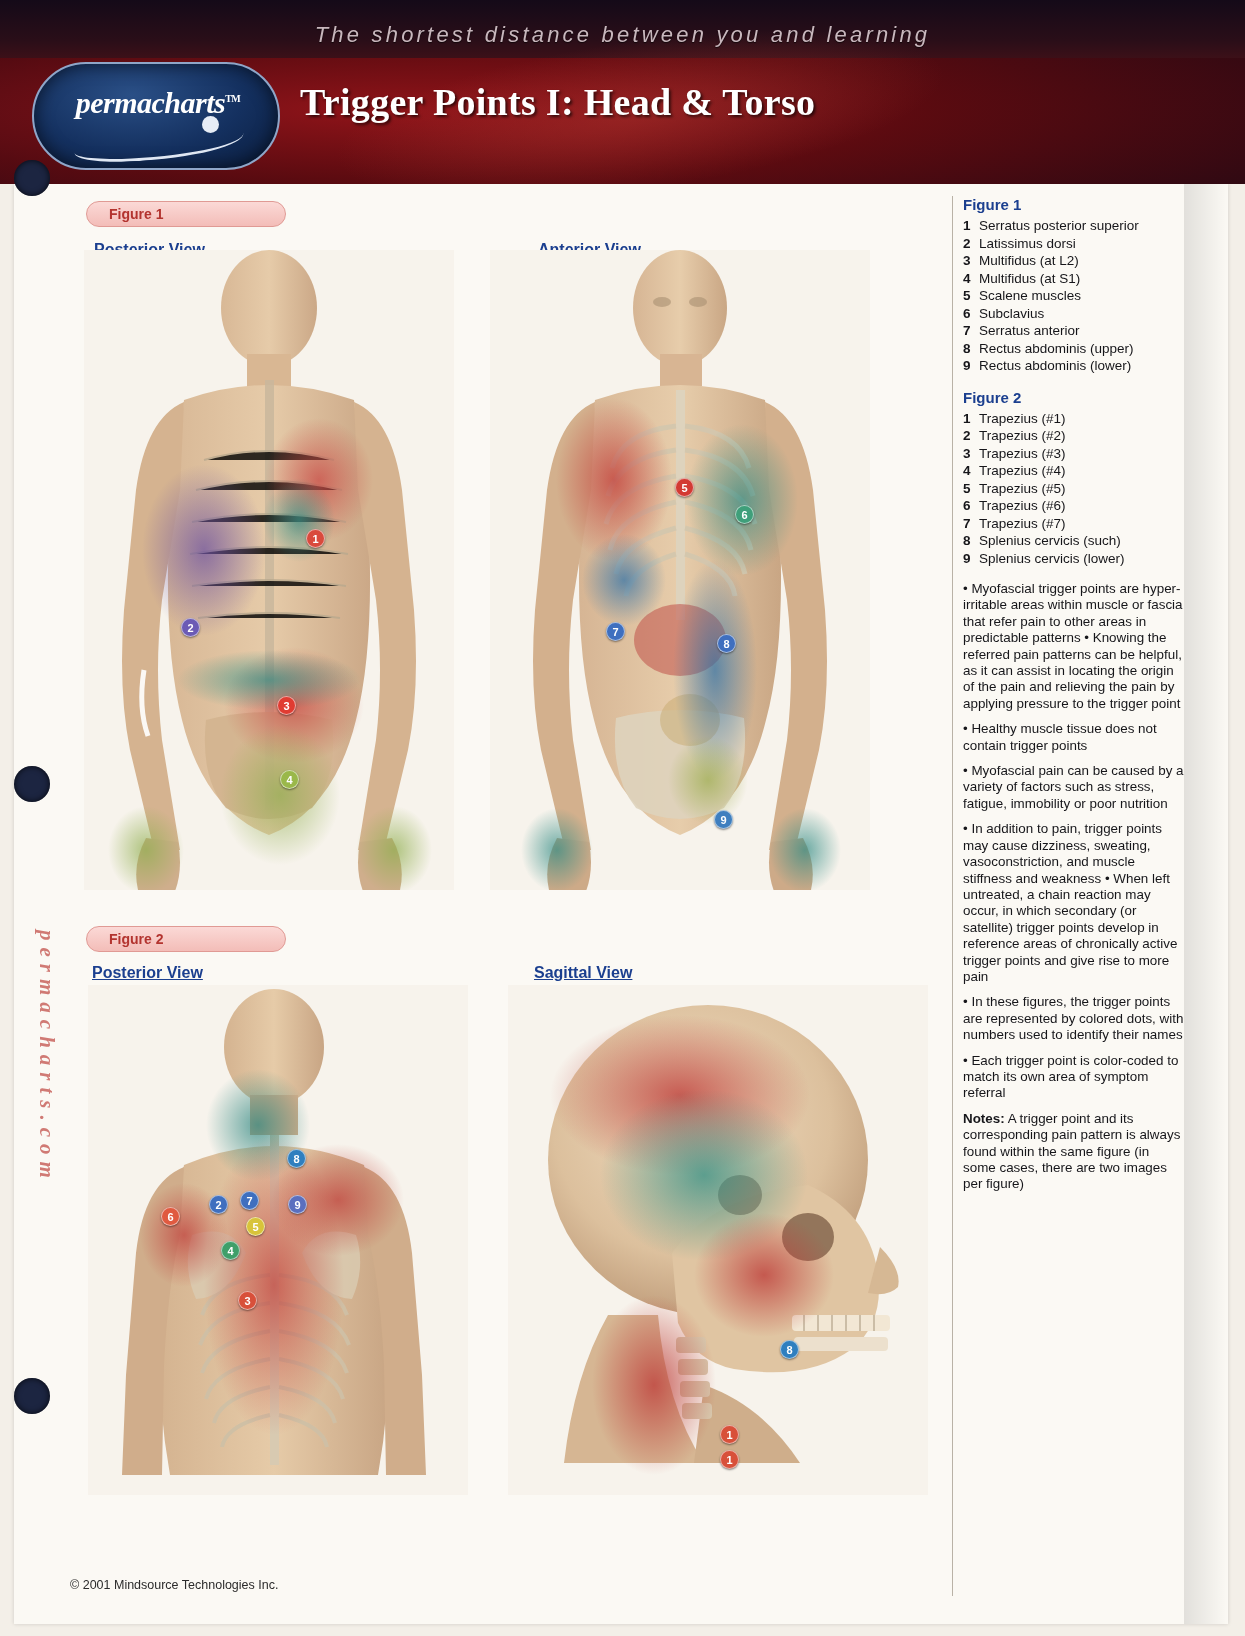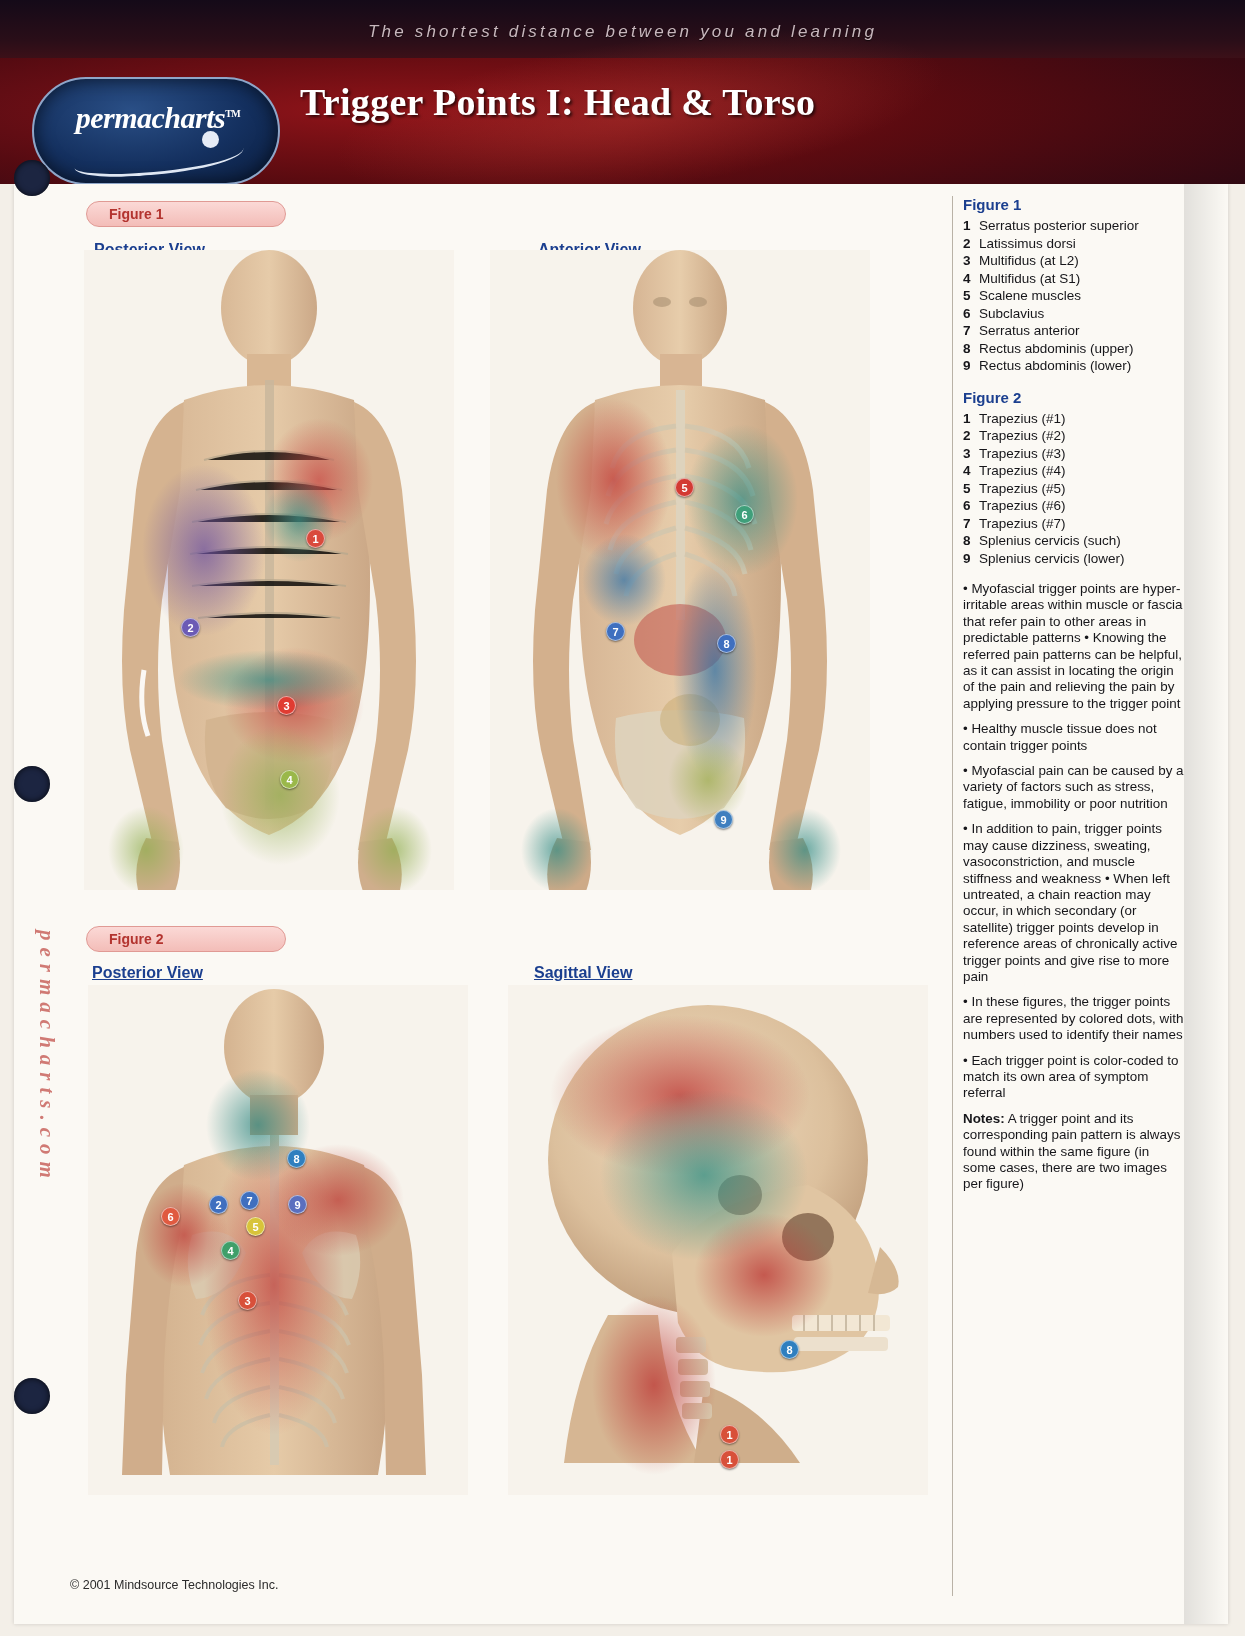--- a/index.html
+++ b/index.html
@@ -35,39 +35,38 @@
     content:"";position:absolute;left:0;top:0;width:1245px;height:58px;
     background:linear-gradient(180deg,#140a18 0%, #2a0e18 70%, #3c1018 100%);
   }
   .header-ghost {
     position:absolute;left:330px;top:40px;width:620px;height:150px;
     background:radial-gradient(ellipse at 50% 50%, rgba(200,70,60,.35), rgba(120,20,25,0) 70%);
     transform:rotate(-8deg);
   }
   .tagline {
     position:absolute; left:0; top:22px; width:1245px; text-align:center;
-    color:#c8b7bd; font-size:17px; letter-spacing:3.2px; font-style:italic;
+    color:#c8b7bd; font-size:22px; letter-spacing:3.2px; font-style:italic;
     font-family:"Liberation Sans", sans-serif;
     text-shadow:0 1px 1px rgba(0,0,0,.6);
   }
   .title {
     position:absolute; left:300px; top:80px; width:880px;
     color:#ffffff; font-size:38px; font-weight:bold;
     font-family:"Liberation Serif", serif;
     letter-spacing:.3px;
     text-shadow:2px 2px 3px rgba(0,0,0,.65);
   }
   
   .logo {
     position:absolute; left:32px; top:62px; width:248px; height:108px;
     border-radius:54px/54px;
     background:radial-gradient(ellipse at 40% 30%, #2a4f86 0%, #14305f 55%, #0a1c3c 100%);
     border:2px solid #8fa6c8;
     box-shadow:inset 0 0 18px rgba(0,0,0,.6);
-    margin-top:15px;
   }
   .logo-text {
     position:absolute; left:0; top:22px; width:248px; text-align:center;
     color:#ffffff; font-size:30px; font-weight:bold; font-style:italic;
     font-family:"Liberation Serif", serif;
     letter-spacing:-.5px;
   }
   .logo-tm{ font-size:10px; font-style:normal; vertical-align:super;}
   .logo-swoosh{
     position:absolute;left:40px;top:62px;width:170px;height:34px;

